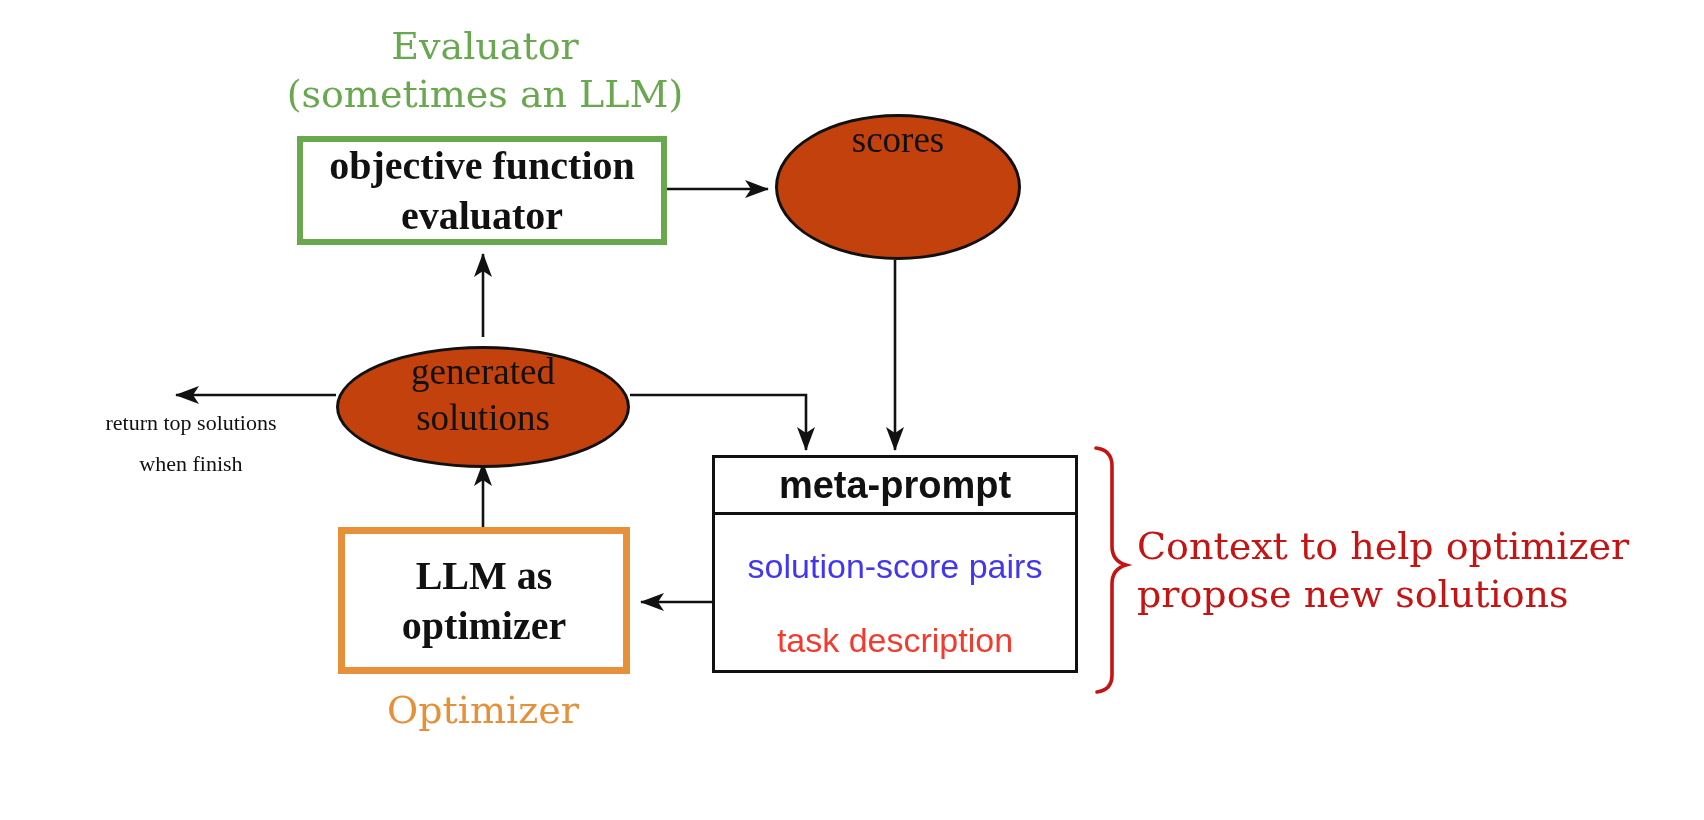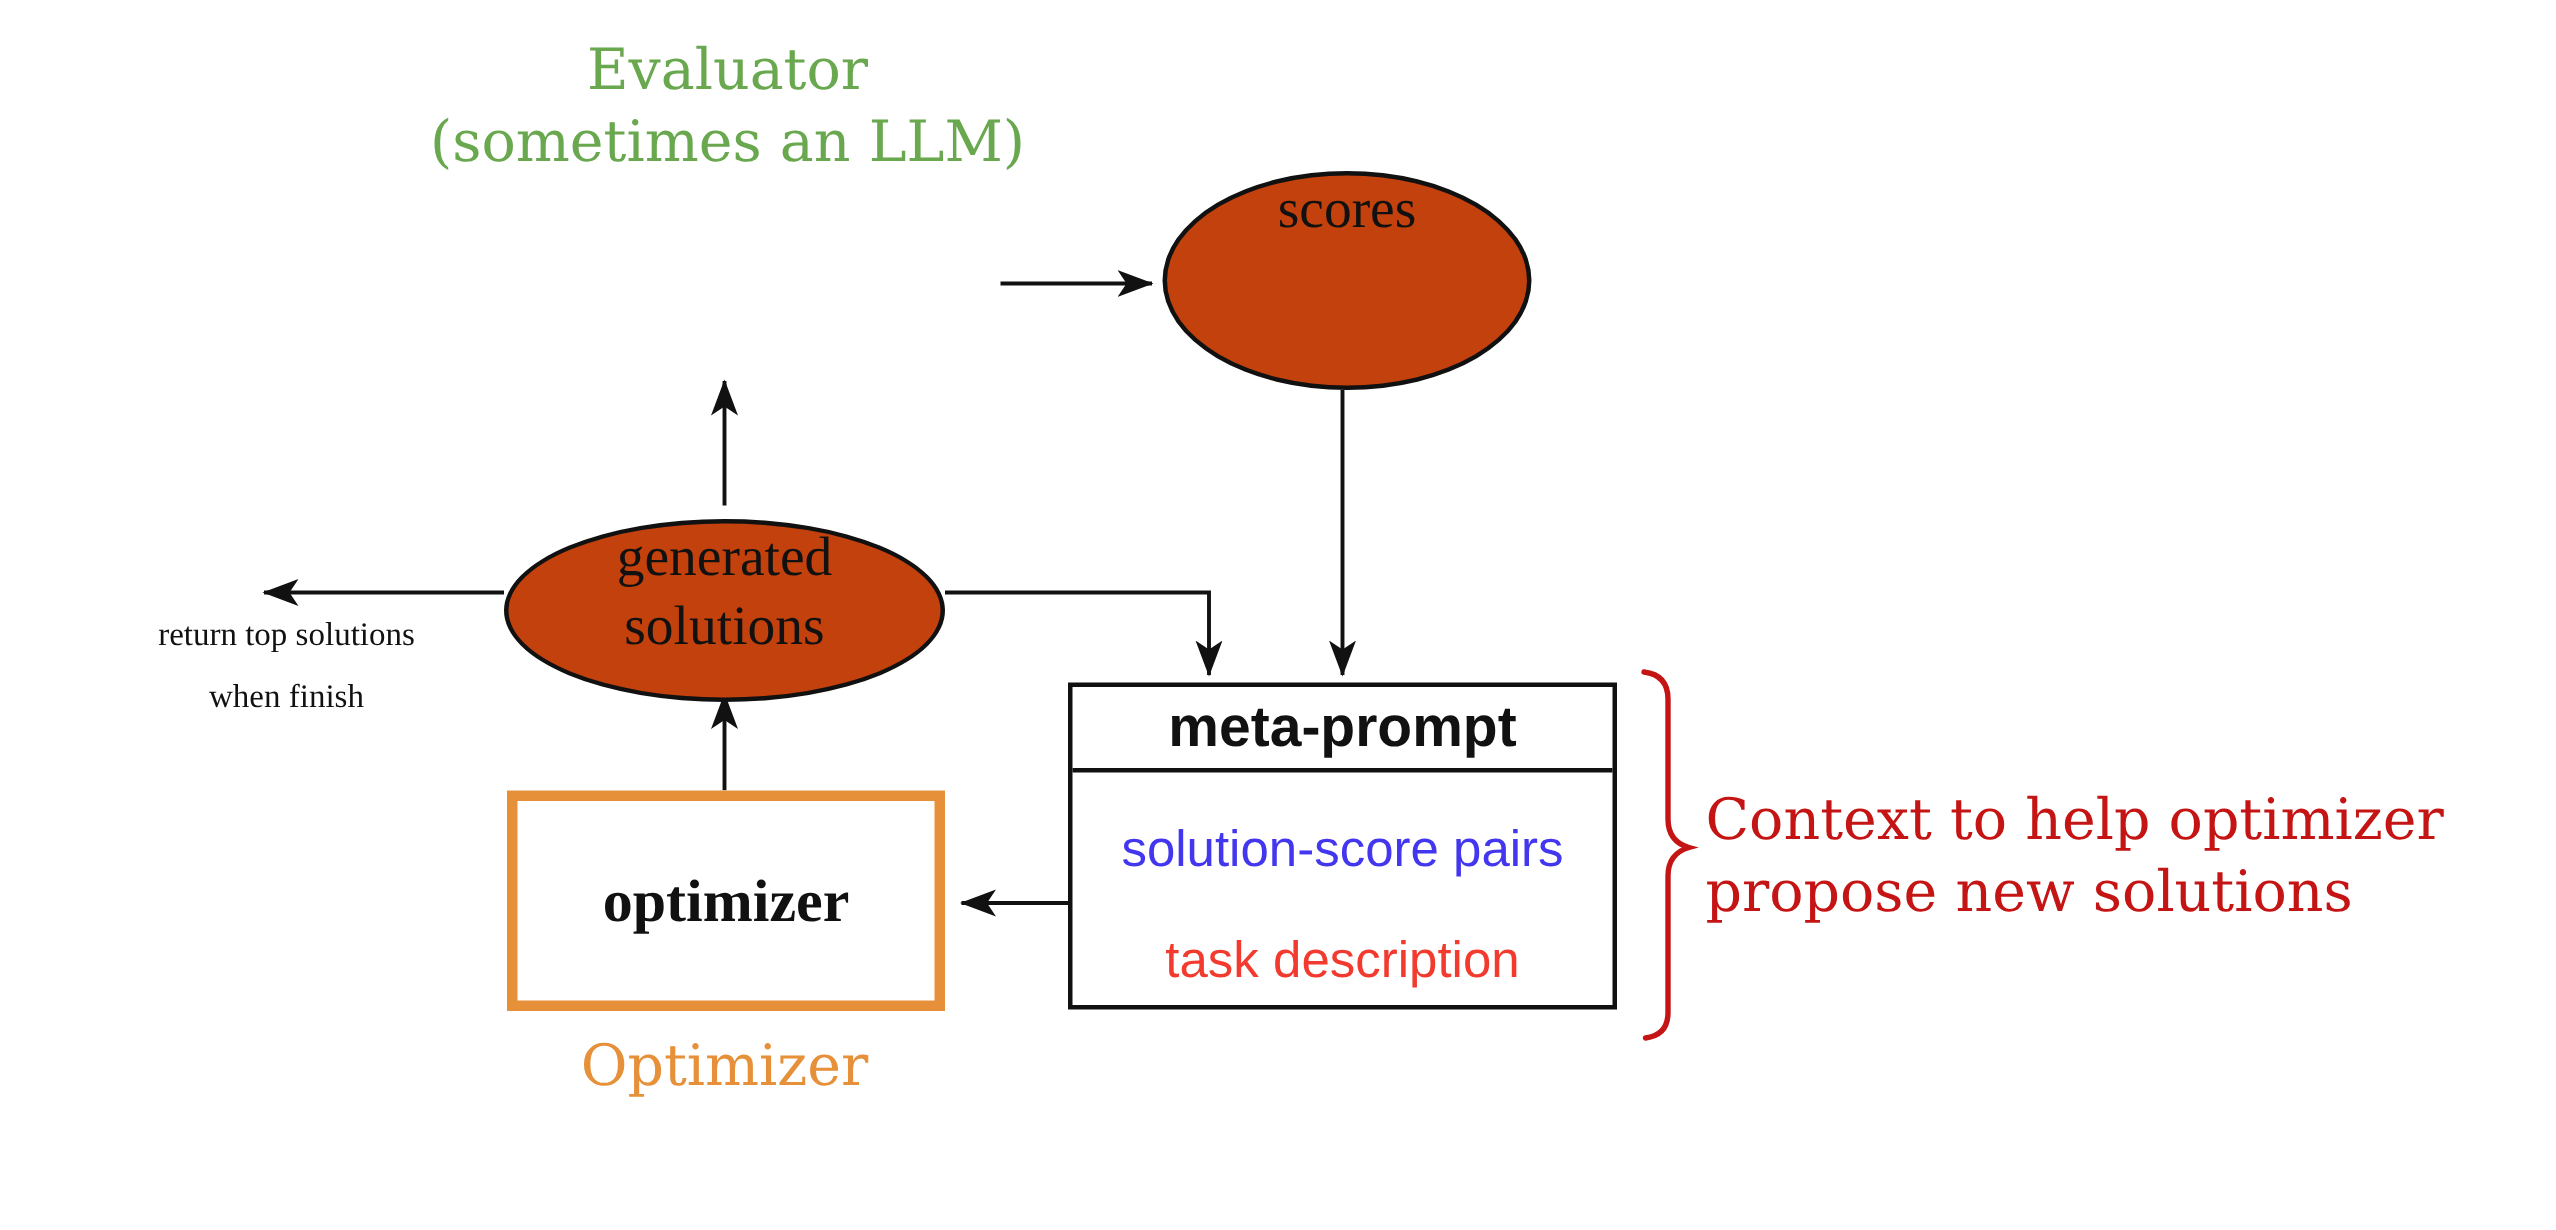--- a/index.html
+++ b/index.html
@@ -64,36 +64,41 @@
       <line x1="712" y1="602" x2="641" y2="602" marker-end="url(#arrow)"></line>
     </g>
     <path d="M 1096 448 Q 1112 450 1112 466 L 1112 546 Q 1112 561 1126 565 Q 1112 569 1112 584 L 1112 675 Q 1112 690 1097 692" stroke="#c41414" stroke-width="3.6" fill="none" stroke-linecap="round"></path>
   </svg>
 
   <div class="abs slab center caption-green">
     <div>Evaluator</div>
     <div>(sometimes an LLM)</div>
   </div>
 
+  <div class="abs node-box times evaluator-box">
+    <div>objective function</div>
+    <div>evaluator</div>
+  </div>
 
   <div class="abs ellipse times scores-ellipse">
     <div>scores</div>
   </div>
 
   <div class="abs ellipse times generated-ellipse">
     <div>generated</div>
     <div>solutions</div>
   </div>
 
   <div class="abs times center return-note">
     <div>return top solutions</div>
     <div>when finish</div>
   </div>
 
   <div class="abs node-box times optimizer-box">
+    <div>LLM as</div>
     <div>optimizer</div>
   </div>
 
   <div class="abs slab center caption-orange">
     <div>Optimizer</div>
   </div>
 
   <div class="abs sans meta-box">
     <div class="meta-header">meta-prompt</div>
     <div class="meta-item meta-item-1">solution-score pairs</div>

